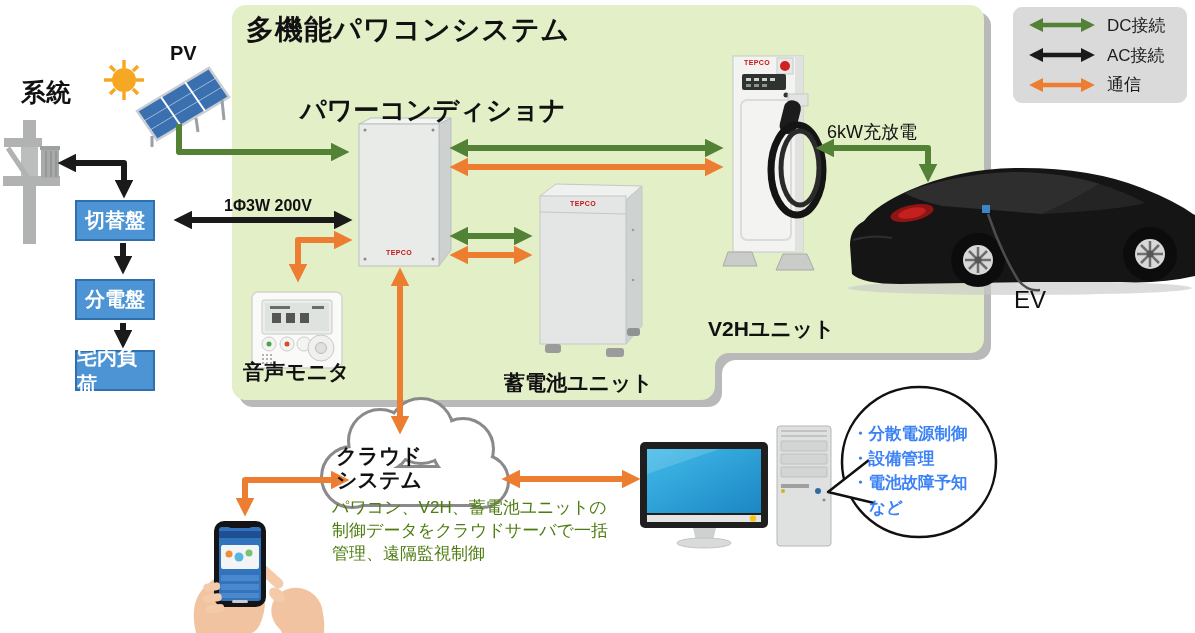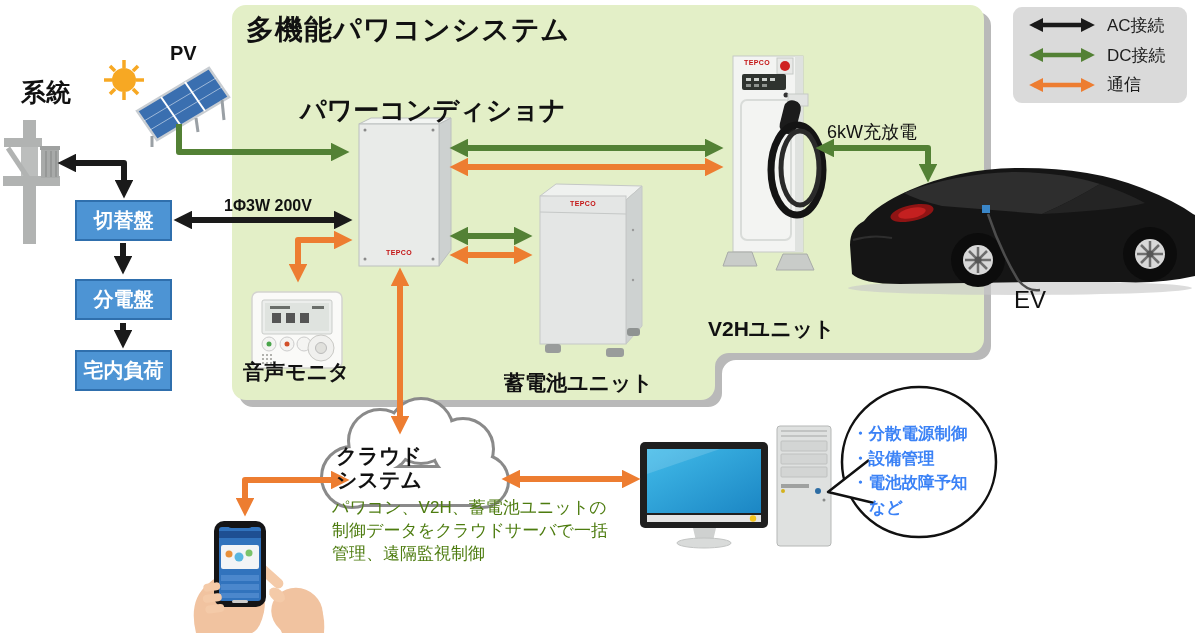--- a/index.html
+++ b/index.html
@@ -8,21 +8,21 @@
   #gfx{position:absolute;left:0;top:0;z-index:1;}
   .lbl{position:absolute;z-index:2;white-space:nowrap;color:#111;}
   .title{font-size:28px;font-weight:700;letter-spacing:1px;}
   .h-dev{font-size:21px;font-weight:700;}
   .h-pc{font-size:26px;font-weight:700;}
   .spec{font-size:16px;font-weight:600;}
   .charge{font-size:18px;font-weight:500;}
   .grid-l{font-size:25px;font-weight:700;margin-left:11px;}
   .pv-l{font-size:20px;font-weight:600;}
   .ev-l{font-size:24px;font-weight:500;}
-  .bluebox{position:absolute;z-index:2;left:75px;width:97px;height:41px;
+  .bluebox{position:absolute;z-index:2;left:75px;width:80px;height:41px;
     background:#4d94d4;border:2px solid #2f6fad;box-sizing:border-box;
     display:flex;align-items:center;justify-content:center;
     color:#fff;font-weight:700;font-size:20px;}
   .legend{position:absolute;z-index:2;left:1013px;top:7px;width:174px;height:96px;
     background:#dadada;border-radius:9px;display:flex;flex-direction:column;
     justify-content:space-evenly;padding-left:12px;box-sizing:border-box;}
   .legend-row{display:flex;align-items:center;gap:8px;}
   .legend-row span{font-size:17px;color:#1c1c1c;}
   .cloud-name{position:absolute;z-index:2;left:336px;top:444px;width:152px;
     font-size:21px;font-weight:700;line-height:24px;color:#111;}
@@ -314,29 +314,29 @@
 <div class="tepco" style="left:570px;top:200px">TEPCO</div>
 <div class="tepco" style="left:744px;top:59px">TEPCO</div>
 
 <div class="bluebox" style="top:200px">切替盤</div>
 <div class="bluebox" style="top:279px">分電盤</div>
 <div class="bluebox" style="top:350px">宅内負荷</div>
 
 <div class="legend">
   <div class="legend-row">
     <svg width="74" height="14">
+          <path d="M9 7 H65" stroke="#538135" stroke-width="4.5" fill="none" marker-start="url(#hg)" marker-end="url(#hg)"></path>
+        </svg>
+    <span>DC接続</span>
+  </div>
+  <div class="legend-row">
+    <svg width="74" height="14">
           <path d="M9 7 H65" stroke="#1a1a1a" stroke-width="4.5" fill="none" marker-start="url(#hb)" marker-end="url(#hb)"></path>
         </svg>
     <span>AC接続</span>
-  </div>
-  <div class="legend-row">
-    <svg width="74" height="14">
-          <path d="M9 7 H65" stroke="#538135" stroke-width="4.5" fill="none" marker-start="url(#hg)" marker-end="url(#hg)"></path>
-        </svg>
-    <span>DC接続</span>
   </div>
   <div class="legend-row">
     <svg width="74" height="14">
           <path d="M9 7 H65" stroke="#ed7d31" stroke-width="4.5" fill="none" marker-start="url(#ho)" marker-end="url(#ho)"></path>
         </svg>
     <span>通信</span>
   </div>
 </div>
 
 <div class="cloud-name">

